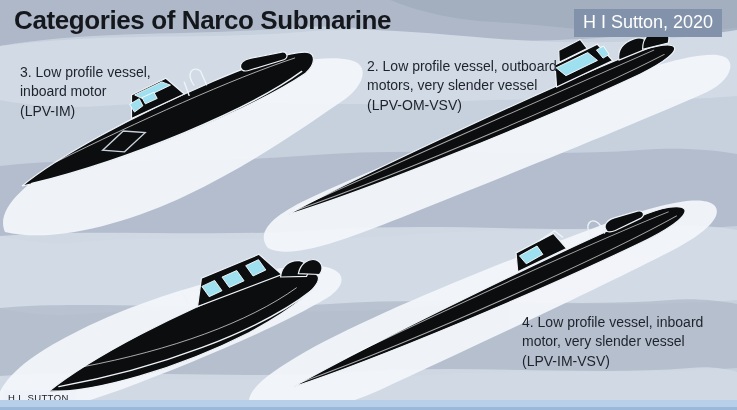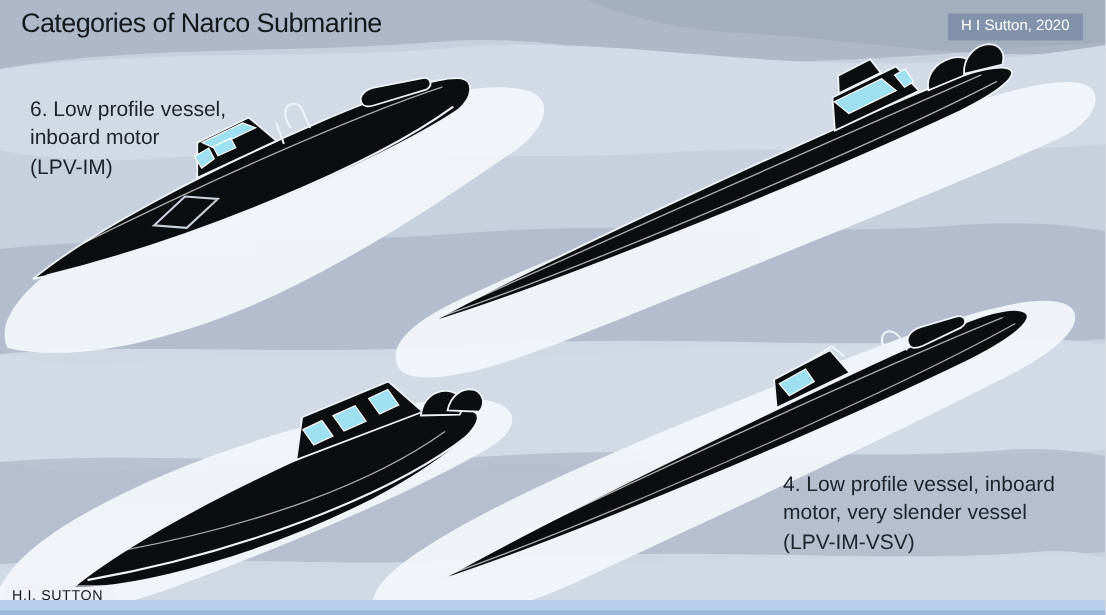--- a/index.html
+++ b/index.html
@@ -13,26 +13,26 @@
   .band-darker{fill:var(--c-band-darker,#9fabbc);}
   .band-light{fill:var(--c-band-light,#d2dae5);}
   .wake-fill{fill:var(--c-wake,#f3f6fa);}
   .hull-fill{fill:var(--c-hull,#0c0d0f);stroke:var(--c-outline,#eef3f8);stroke-width:1.2;}
   .detail-fill{fill:var(--c-hull,#0c0d0f);stroke:var(--c-outline,#eef3f8);stroke-width:1.2;}
   .window-fill{fill:var(--c-window,#9fe0f0);stroke:#ffffff;stroke-width:0.8;}
   .rim{fill:none;stroke:var(--c-outline,#eef3f8);stroke-width:1.4;stroke-linecap:round;}
   .rim-soft{fill:none;stroke:rgba(255,255,255,0.65);stroke-width:0.9;stroke-linecap:round;}
   .hatch{fill:none;stroke:#c9d2dc;stroke-width:1.4;}
   .page-title{
-    position:absolute;left:14px;top:5px;font-size:18px;font-weight:normal;
+    position:absolute;left:14px;top:5px;font-size:26px;font-weight:bold;
     letter-spacing:-0.4px;color:var(--c-title-text,#14171c);white-space:nowrap;text-align:right;
   }
   .credit-badge{
     position:absolute;right:15px;top:9px;background:var(--c-badge-bg,#8292aa);
-    color:var(--c-badge-text,#ffffff);font-size:10px;padding:3px 9px 4px;white-space:nowrap;
+    color:var(--c-badge-text,#ffffff);font-size:18px;padding:3px 9px 4px;white-space:nowrap;
   }
   .vessel-label{
     position:absolute;font-size:14px;line-height:1.38;color:var(--c-label-text,#1e232b);
     white-space:pre-line;
   }
   #label-1{left:20px;top:63px;width:180px;}
   #label-2{left:367px;top:57px;width:235px;}
   #label-3{left:27px;top:281px;width:240px;}
   #label-4{left:522px;top:313px;width:225px;}
   .watermark{
@@ -117,22 +117,25 @@
       <path class="window-fill" d="M260,-30 L280,-32 L282,-22 L263,-20 Z"></path>
       <path class="rim" d="M284,-36 L302,-39 L307,-30" stroke-width="1.2"></path>
       <path class="rim" d="M334,-20 C331,-33 341,-37 345,-29 C347,-25 347,-20 347,-17" stroke-width="2"></path>
       <path class="detail-fill" d="M350,-18 C348,-24 354,-28 362,-27 L386,-24 C392,-23 392,-17 386,-16 L358,-15 C353,-15 351,-16 350,-18 Z"></path>
     </g>
   </svg>
 
   <div class="page-title">Categories of Narco Submarine</div>
   <div class="credit-badge">H I Sutton, 2020</div>
 
-  <div class="vessel-label" id="label-1">6. Low profile vessel,
+  <div class="vessel-label" id="label-1">3. Low profile vessel,
 inboard motor
 (LPV-IM)</div>
+  <div class="vessel-label" id="label-2">2. Low profile vessel, outboard
+motors, very slender vessel
+(LPV-OM-VSV)</div>
   <div class="vessel-label" id="label-4">4. Low profile vessel, inboard
 motor, very slender vessel
 (LPV-IM-VSV)</div>
 
   <div class="watermark">H.I. SUTTON</div>
   <div class="footer-bar"></div>
 </div>
 
 </body></html>

